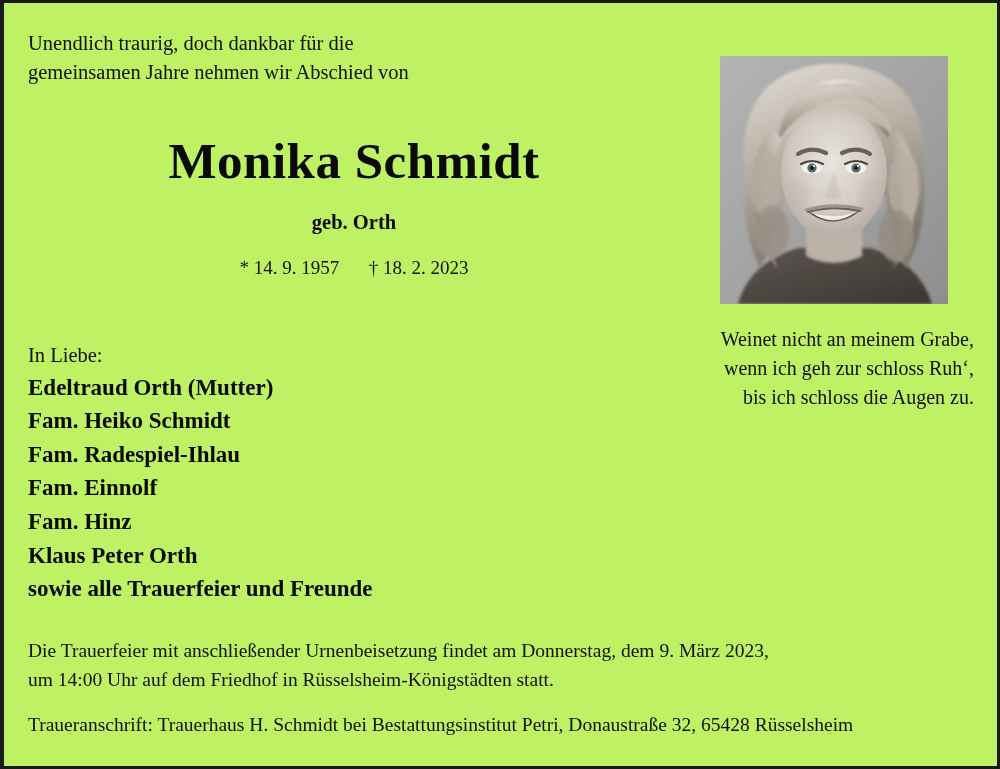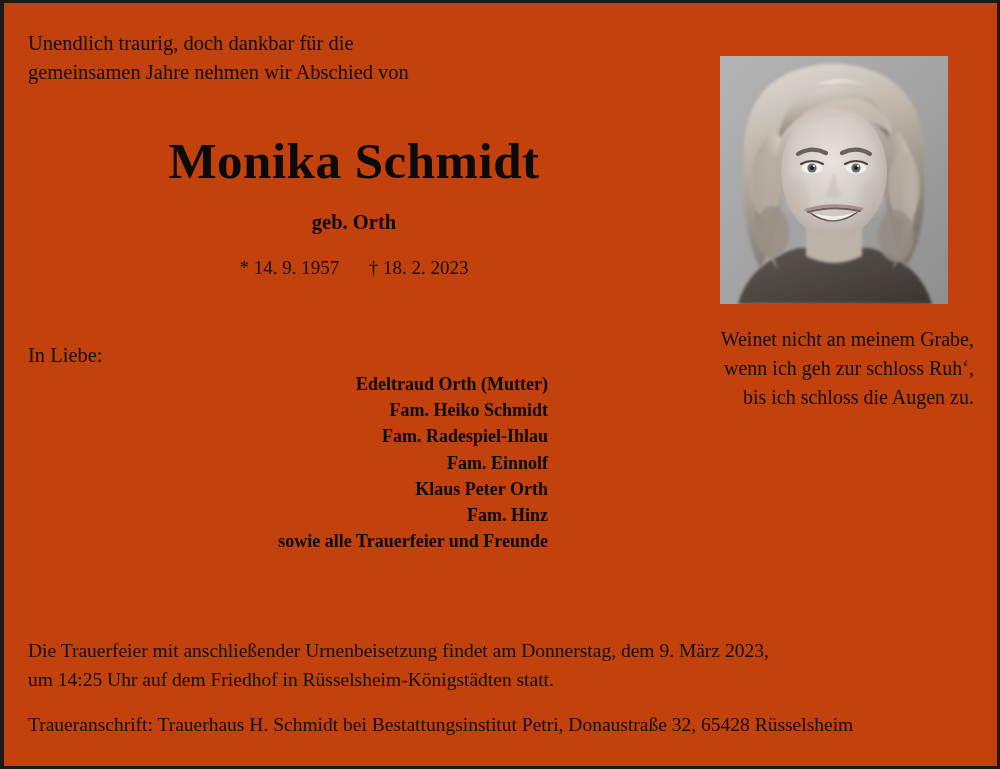--- a/index.html
+++ b/index.html
@@ -5,21 +5,21 @@
   html, body {
     margin: 0;
     padding: 0;
     background: #ffffff;
   }
   .notice {
     position: relative;
     width: 1000px;
     height: 769px;
     box-sizing: border-box;
-    background: #c2410c;
+    background: #bef264;
     border-left: 4px solid #1a1a1a;
     border-top: 3px solid #1a1a1a;
     border-right: 3px solid #1a1a1a;
     border-bottom: 3px solid #1a1a1a;
     font-family: "Liberation Serif", "DejaVu Serif", serif;
     color: #111111;
     overflow: hidden;
   }
 
   
@@ -93,26 +93,25 @@
     left: 24px;
     top: 338px;
     width: 520px;
   }
   .mourners-intro {
     font-size: 20.5px;
     line-height: 1.45;
     color: #111111;
   }
   .mourner {
-    font-size: 18px;
+    font-size: 23px;
     font-weight: bold;
     line-height: 1.46;
     color: #0a0a0a;
     white-space: nowrap;
-    text-align: right;
   }
 
   
   .service {
     position: absolute;
     left: 24px;
     top: 634px;
     width: 950px;
     font-size: 19.5px;
     line-height: 1.48;
@@ -243,25 +242,25 @@
     <div>wenn ich geh zur schloss Ruh‘,</div>
     <div>bis ich schloss die Augen zu.</div>
   </div>
 
   <div class="mourners">
     <div class="mourners-intro">In Liebe:</div>
     <div class="mourner">Edeltraud Orth (Mutter)</div>
     <div class="mourner">Fam. Heiko Schmidt</div>
     <div class="mourner">Fam. Radespiel-Ihlau</div>
     <div class="mourner">Fam. Einnolf</div>
+    <div class="mourner">Fam. Hinz</div>
     <div class="mourner">Klaus Peter Orth</div>
-    <div class="mourner">Fam. Hinz</div>
     <div class="mourner">sowie alle Trauerfeier und Freunde</div>
   </div>
 
   <div class="service">
     <div>Die Trauerfeier mit anschließender Urnenbeisetzung findet am Donnerstag, dem 9. März 2023,</div>
-    <div>um 14:25 Uhr auf dem Friedhof in Rüsselsheim-Königstädten statt.</div>
+    <div>um 14:00 Uhr auf dem Friedhof in Rüsselsheim-Königstädten statt.</div>
   </div>
 
   <div class="address">Traueranschrift: Trauerhaus H. Schmidt bei Bestattungsinstitut Petri, Donaustraße 32, 65428 Rüsselsheim</div>
 
 </div>
 
 </body></html>

